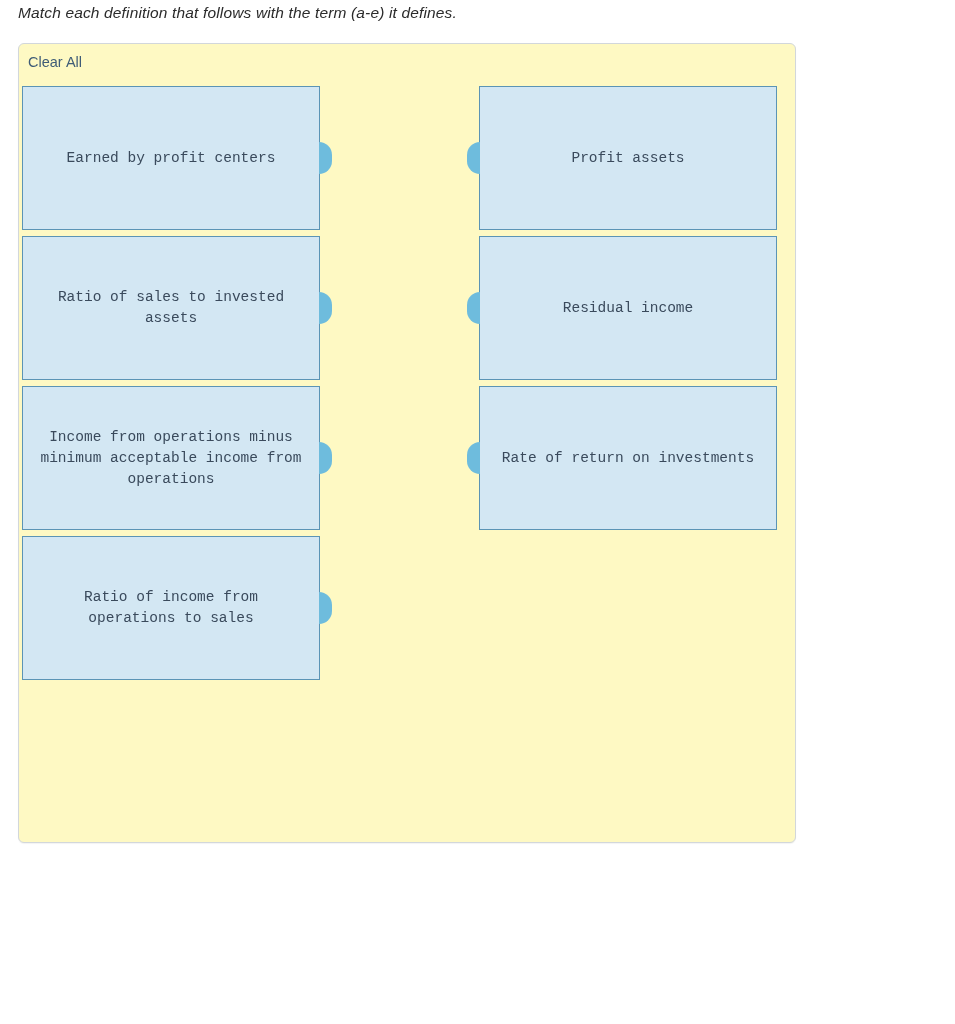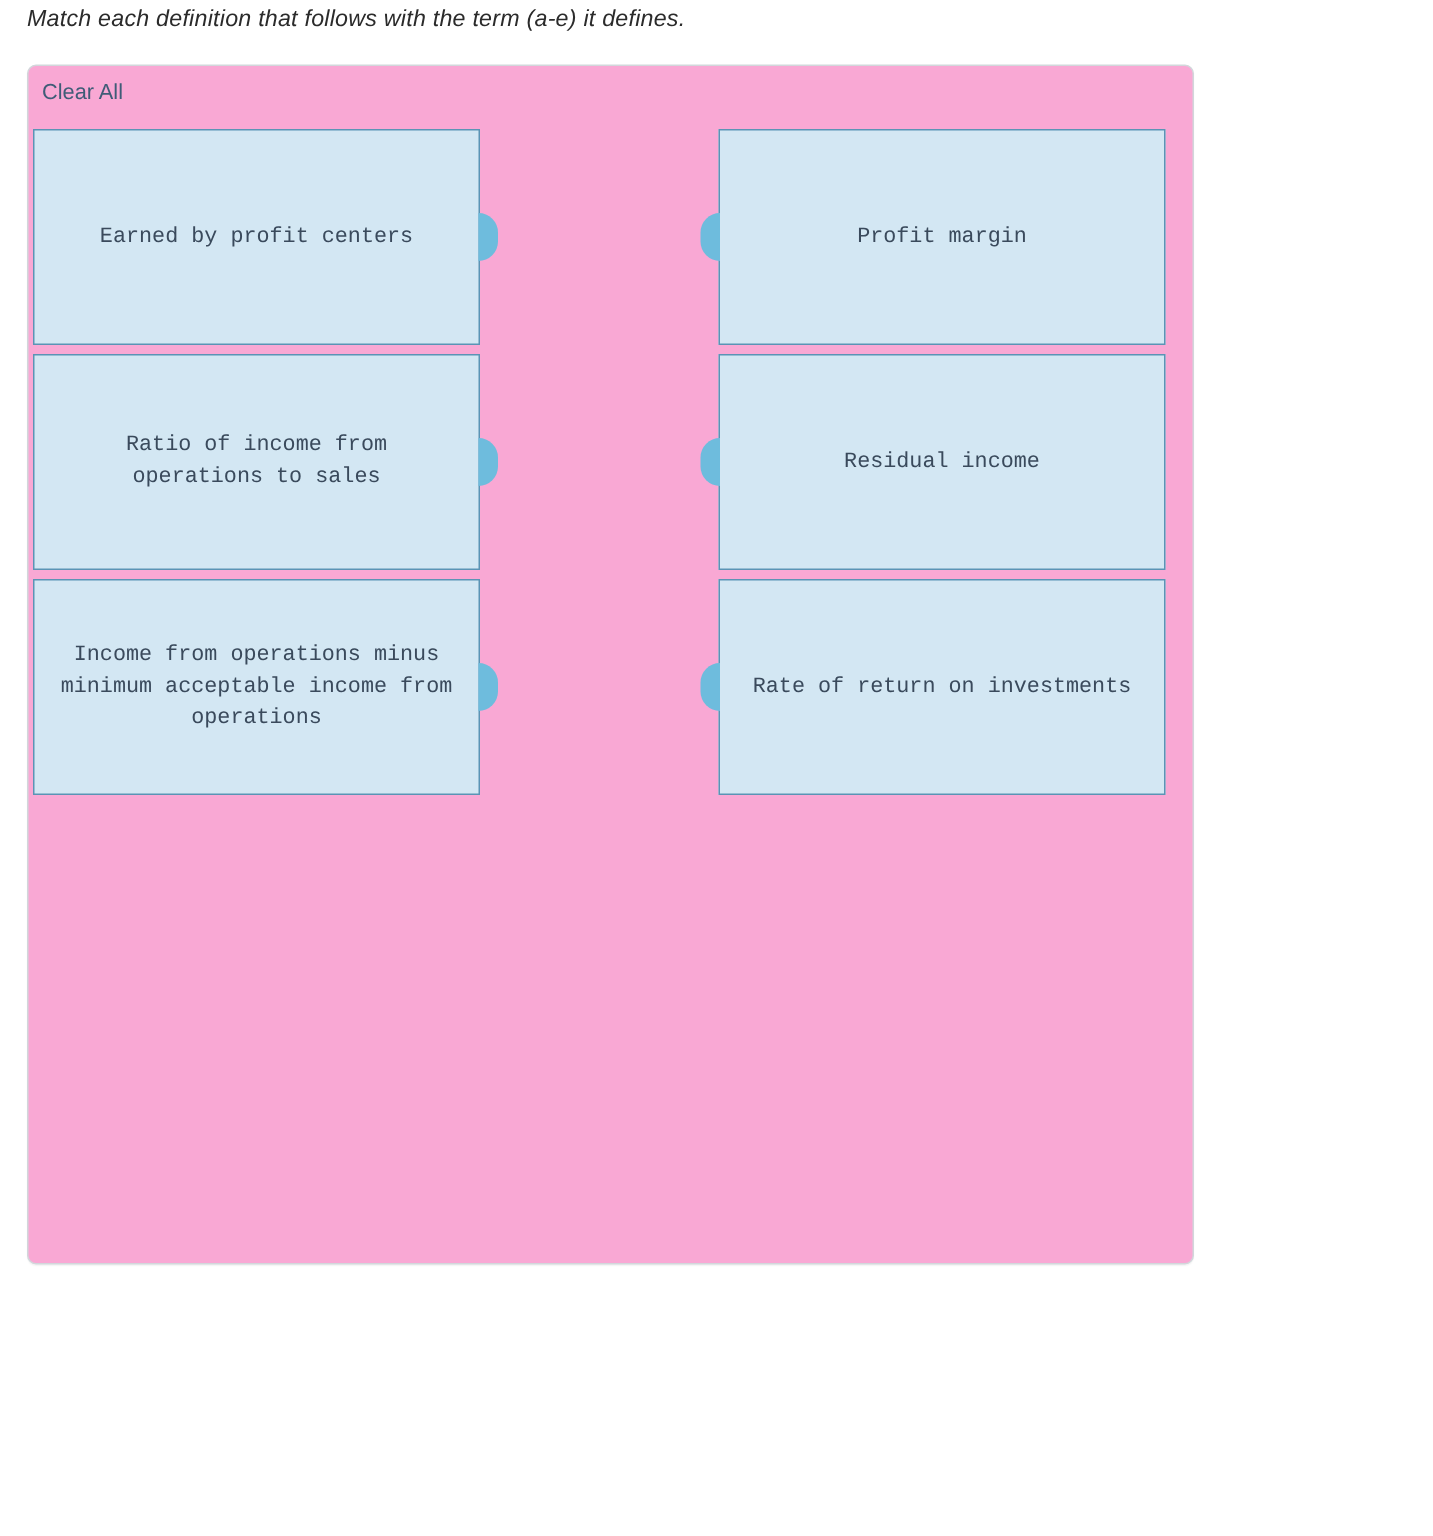--- a/index.html
+++ b/index.html
@@ -25,21 +25,21 @@
     letter-spacing: 0.15px;
     white-space: nowrap;
   }
 
   .match-panel {
     position: absolute;
     left: 18px;
     top: 43px;
     width: 778px;
     height: 800px;
-    background: #f9a8d4;
+    background: #fef9c3;
     border: 1px solid #d2d7db;
     border-radius: 6px;
     box-sizing: border-box;
     box-shadow: 0 1px 1px rgba(0,0,0,0.05);
   }
 
   .clear-all {
     position: absolute;
     left: 6px;
     top: 8px;
@@ -119,39 +119,43 @@
 
   <div class="columns">
 
     <div class="column left">
 
       <div class="card left-card">
         <span class="card-text">Earned by profit centers</span>
         <span class="nub"></span>
       </div>
 
+      <div class="card left-card">
+        <span class="card-text">Ratio of sales to invested assets</span>
+        <span class="nub"></span>
+      </div>
 
 
       <div class="card left-card">
-        <span class="card-text">Ratio of income from operations to sales</span>
+        <span class="card-text">Income from operations minus minimum acceptable income from operations</span>
         <span class="nub"></span>
       </div>
 
       <div class="card left-card">
-        <span class="card-text">Income from operations minus minimum acceptable income from operations</span>
+        <span class="card-text">Ratio of income from operations to sales</span>
         <span class="nub"></span>
       </div>
 
     </div>
 
     <div class="column right">
 
       <div class="card right-card">
         <span class="nub"></span>
-        <span class="card-text">Profit margin</span>
+        <span class="card-text">Profit assets</span>
       </div>
 
       <div class="card right-card">
         <span class="nub"></span>
         <span class="card-text">Residual income</span>
       </div>
 
 
       <div class="card right-card">
         <span class="nub"></span>

